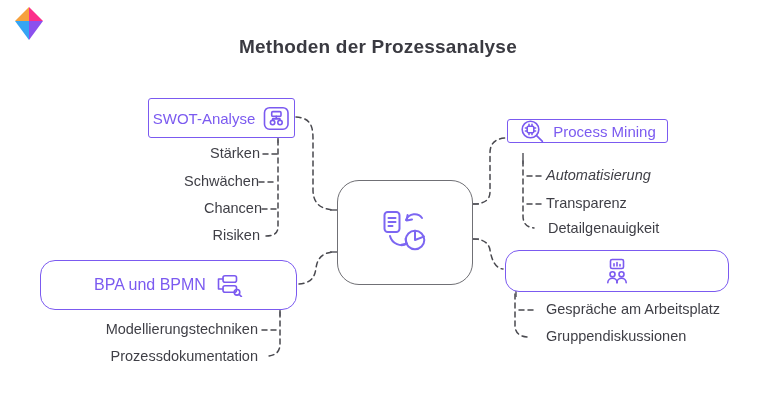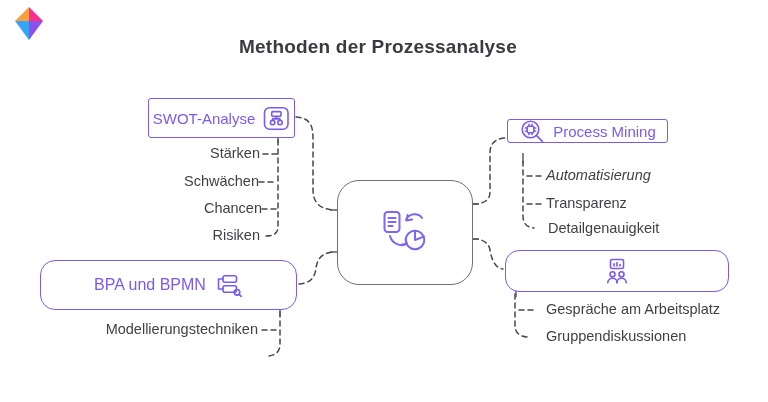--- a/index.html
+++ b/index.html
@@ -129,20 +129,21 @@
         <rect x="9" y="1.8" width="13.5" height="6.4" rx="2"></rect>
         <rect x="9" y="11.8" width="13.5" height="6.4" rx="2"></rect>
         <path d="M9,5 H4.5 V15 H9"></path>
         <circle cx="23" cy="18.3" r="2.8"></circle>
         <path d="M25.1,20.4 L27.4,22.6"></path>
       </svg>
     </span>
   </div>
 
   <div class="item r" style="right:510px;top:320px;">Modellierungstechniken</div>
+  <div class="item r" style="right:510px;top:347px;">Prozessdokumentation</div>
 
   <div class="center-box">
     <span class="icon">
       <svg width="46" height="46" viewBox="0 0 46 46" stroke="currentColor" fill="none" stroke-width="2" stroke-linecap="round" stroke-linejoin="round">
         <rect x="2.5" y="4" width="15" height="20" rx="3.2"></rect>
         <path d="M6.5,10 H13.5 M6.5,14 H13.5 M6.5,18 H10.5"></path>
         <path d="M24,12 C27,5.2 36,4.4 40,10"></path>
         <path d="M24.6,12.4 l1,-5.4 M24.6,12.4 l5.4,-1"></path>
         <path d="M8,28 C10,36 19,39.2 25,35.6"></path>
         <path d="M24.6,35.8 l-5.2,1 M24.6,35.8 l-1,-5.2"></path>

